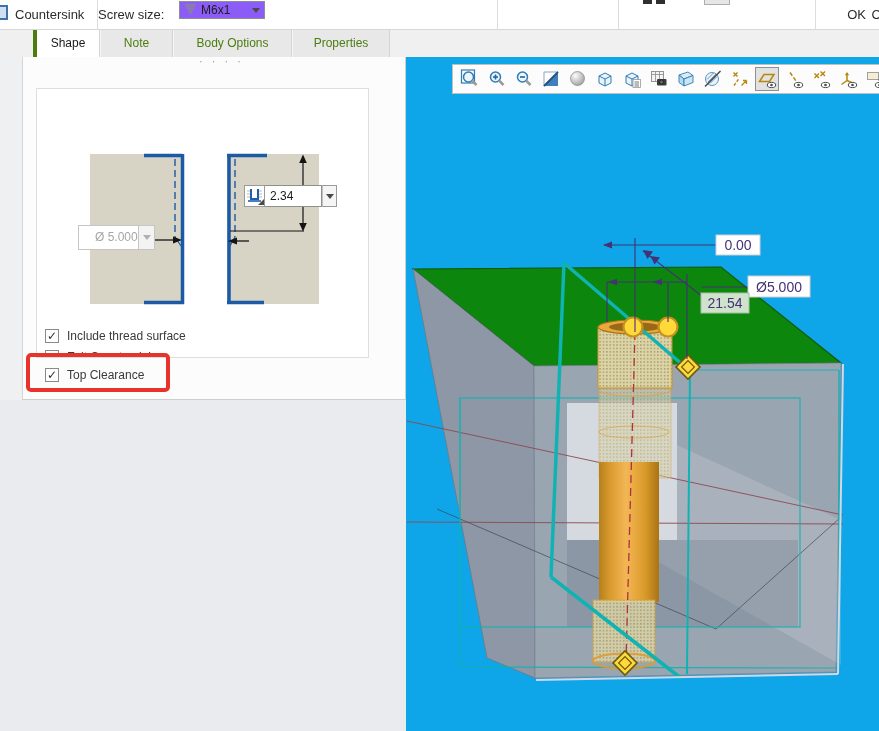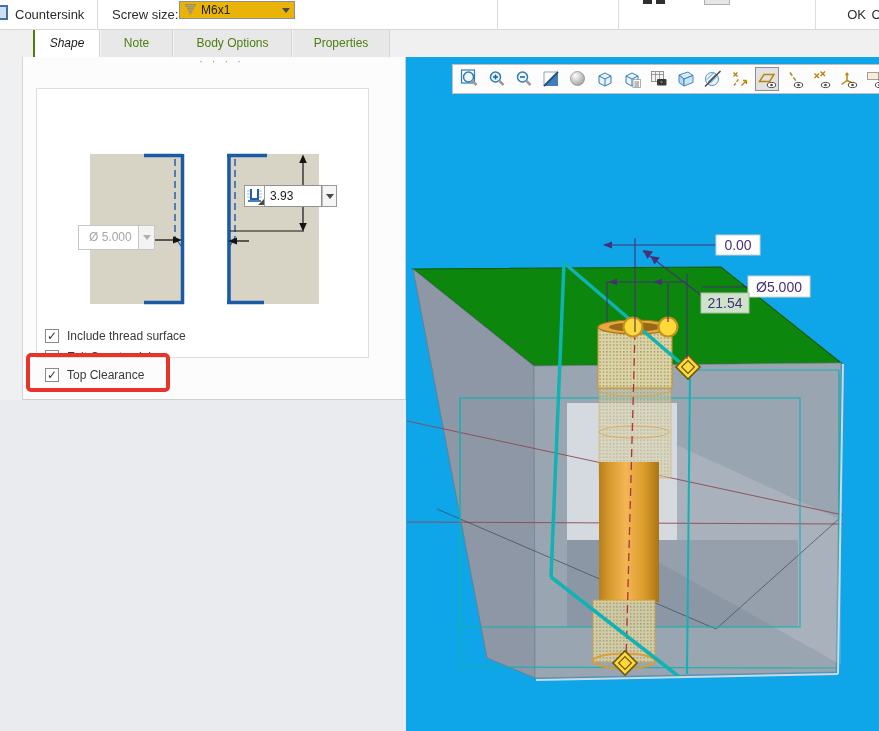--- a/index.html
+++ b/index.html
@@ -4,42 +4,42 @@
 <style>
   * { margin:0; padding:0; box-sizing:border-box; }
   html,body { width:879px; height:731px; }
   body { position:relative; font-family:"Liberation Sans","DejaVu Sans",sans-serif; background:#e9ebee; overflow:hidden; color:#2b2b2b; }
 
   
   .titlebar { position:absolute; left:0; top:0; width:879px; height:30px; background:#ffffff; border-bottom:1px solid #d8d8d8; }
   .tb-sep { position:absolute; top:0; width:1px; height:30px; background:#dcdcdc; }
   .tb-icon-frag { position:absolute; left:-4px; top:5px; width:12px; height:15px; background:#cfe0f2; border:2px solid #3f72a8; }
   .tb-title { position:absolute; left:15px; top:0; height:30px; line-height:29px; font-size:13px; color:#2b2b2b; }
-  .tb-label { position:absolute; left:112px; top:0; height:30px; line-height:29px; font-size:13px; color:#2b2b2b; }
-  .combo { position:absolute; left:179px; top:1px; width:116px; height:18px; background:#eab308; border:1px solid #8f8f8f; display:flex; align-items:center; padding:0 4px; }
+  .tb-label { position:absolute; left:98px; top:0; height:30px; line-height:29px; font-size:13px; color:#2b2b2b; }
+  .combo { position:absolute; left:179px; top:1px; width:86px; height:18px; background:#8b5cf6; border:1px solid #8f8f8f; display:flex; align-items:center; padding:0 4px; }
   .combo .ctext { font-size:12px; color:#1e1e1e; margin-left:4px; flex:1; }
   .caret { width:0; height:0; border-left:4px solid transparent; border-right:4px solid transparent; border-top:5px solid #4a4a4a; }
   .tb-darkfrag { position:absolute; top:0; width:9px; height:4px; background:#2f2f2f; }
   .tb-grayfrag { position:absolute; left:704px; top:0; width:26px; height:5px; background:#e6e6e6; border:1px solid #adadad; border-top:none; }
   .tb-btn { position:absolute; top:0; height:30px; line-height:29px; font-size:13px; color:#2b2b2b; text-align:right; cursor:default; }
 
   
   .tabbar { position:absolute; left:0; top:30px; width:879px; height:27px; background:#f0f0f1; }
   .tab { position:absolute; top:0; height:27px; background:#e8e8e9; border-right:1px solid #d4d4d4; border-left:1px solid #f6f6f6; text-align:center; line-height:27px; font-size:12px; color:#4d7c0f; }
-  .tab.active { background:#ffffff; color:#1a1a1a; border-left:2px solid #4d7c0f;font-style:italic; }
+  .tab.active { background:#ffffff; color:#1a1a1a; border-left:4px solid #4d7c0f; }
 
   
   .gutter { position:absolute; left:0; top:57px; width:22px; height:343px; background:#eef0f1; }
   .panel { position:absolute; left:22px; top:57px; width:384px; height:343px; background:#fcfcfc; border-left:1px solid #d6d6d6; border-right:1px solid #cfcfcf; border-bottom:1px solid #cfcfcf; }
   .dots { position:absolute; left:176px; top:-2px; font-size:11px; letter-spacing:3px; color:#9a9a9a; }
   .inner { position:absolute; left:13px; top:31px; width:333px; height:270px; background:#ffffff; border:1px solid #dedede; overflow:hidden; }
   .inner svg.diagram { position:absolute; left:0; top:0; }
 
   .dia-combo { position:absolute; left:41px; top:136px; height:25px; display:flex; }
-  .dia-val { width:61px; height:25px; background:#fff; border:1px solid #c6c6c6; font-size:12px; color:#a6a6a6; line-height:23px; padding-left:10px; }
+  .dia-val { width:61px; height:25px; background:#fff; border:1px solid #c6c6c6; font-size:12px; color:#a6a6a6; line-height:23px; padding-left:16px; }
   .dia-btn { width:16px; height:25px; background:#f3f3f3; border:1px solid #c6c6c6; border-left:none; display:flex; align-items:center; justify-content:center; }
   .dia-btn .caret { border-top-color:#b0b0b0; }
 
   .depth-group { position:absolute; left:207px; top:96px; height:22px; display:flex; }
   .depth-icon { width:21px; height:22px; background:#fff; border:1px solid #9a9a9a; position:relative; }
   .depth-input { width:57px; height:22px; background:#fff; border:1px solid #8f8f8f; border-left:none; font-size:12px; color:#1a1a1a; line-height:20px; padding-left:5px; }
   .depth-btn { width:15px; height:22px; background:#f5f5f5; border:1px solid #9a9a9a; border-left:1px solid #c0c0c0; display:flex; align-items:center; justify-content:center; }
 
   .cb-row { position:absolute; display:flex; align-items:center; gap:8px; height:16px; }
   .cb-box { width:14px; height:14px; background:#fff; border:1px solid #8a8a8a; font-size:12px; line-height:13px; text-align:center; color:#2e2e2e; font-weight:bold; }
@@ -128,21 +128,21 @@
 
     <div class="depth-group">
       <span class="depth-icon">
         <svg width="19" height="20" viewBox="0 0 19 20">
           <path d="M2,5 h15 M2,8 h15 M2,11 h15" stroke="#b9b9b9" stroke-width="1.2"></path>
           <path d="M6,3 V13 H13 V3" fill="#ffffff" stroke="#2060a8" stroke-width="2"></path>
           <path d="M3,15 h13" stroke="#2060a8" stroke-width="1.6"></path>
           <polygon points="13,19 19,19 19,13" fill="#4a4a4a"></polygon>
         </svg>
       </span>
-      <span class="depth-input">3.93</span>
+      <span class="depth-input">2.34</span>
       <span class="depth-btn">
           <span class="caret"></span>
         </span>
     </div>
 
     <div class="cb-row" style="left:8px;top:239px">
       <span class="cb-box">✓</span>
       <span class="cb-label">Include thread surface</span>
     </div>
     <div class="cb-row" style="left:8px;top:260px">

